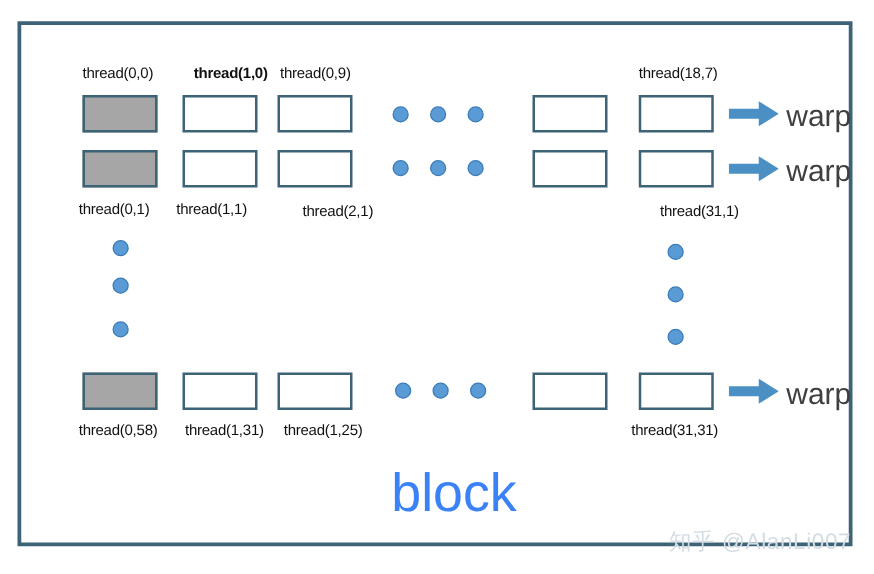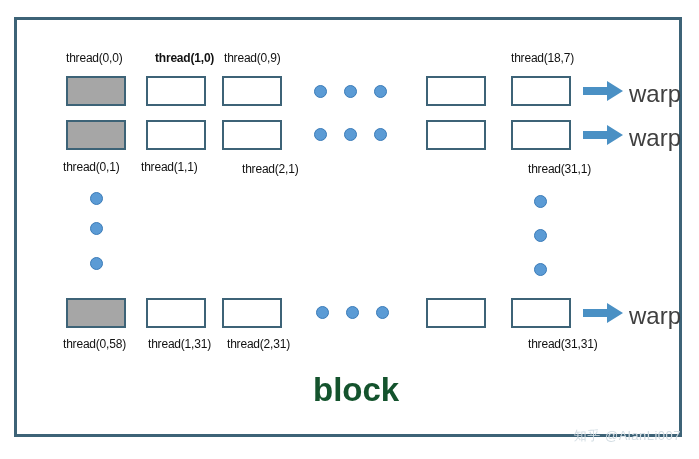--- a/index.html
+++ b/index.html
@@ -79,33 +79,33 @@
     font-family: "Liberation Sans", sans-serif;
     font-size: 24px;
     color: #404040;
     white-space: nowrap;
   }
 
   
   .block-caption {
     position: absolute;
     font-family: "Liberation Sans", sans-serif;
-    font-size: 33px;
-    font-weight: bold;
-    color: #14532d;
+    font-size: 43px;
+    font-weight: normal;
+    color: #3b82f6;
     white-space: nowrap;
   }
 
   
   .watermark {
     position: absolute;
     right: 18px;
     bottom: 14px;
     font-family: "Liberation Sans", sans-serif;
-    font-size: 13px;
+    font-size: 18px;
     color: #d3dde3;
     white-space: nowrap;
     letter-spacing: 0.5px;
   }
 </style>
 </head>
 <body>
 
 <div id="diagram">
 
@@ -169,20 +169,20 @@
   <div class="dot" style="left:346px; top:306px;"></div>
   <div class="dot" style="left:376px; top:306px;"></div>
 
   <svg class="warp-arrow" style="left:583px; top:302px;" viewBox="0 0 40 22">
     <path d="M0 7 H24 V1 L40 11 L24 21 V15 H0 Z" fill="#4a90c4"></path>
   </svg>
   <div class="warp-label" style="left:629px; top:302px;">warp</div>
 
   <div class="thread-label" style="left:63px;  top:337px;">thread(0,58)</div>
   <div class="thread-label" style="left:148px; top:337px;">thread(1,31)</div>
-  <div class="thread-label" style="left:227px; top:337px;">thread(2,31)</div>
-  <div class="thread-label" style="left:528px; top:337px;">thread(31,31)</div>
+  <div class="thread-label" style="left:227px; top:337px;">thread(1,25)</div>
+  <div class="thread-label" style="left:505px; top:337px;">thread(31,31)</div>
 
   <div class="block-caption" style="left:313px; top:371px;">block</div>
 
   <div class="watermark">知乎 @AlanLi007</div>
 
 </div>
 
 </body></html>

